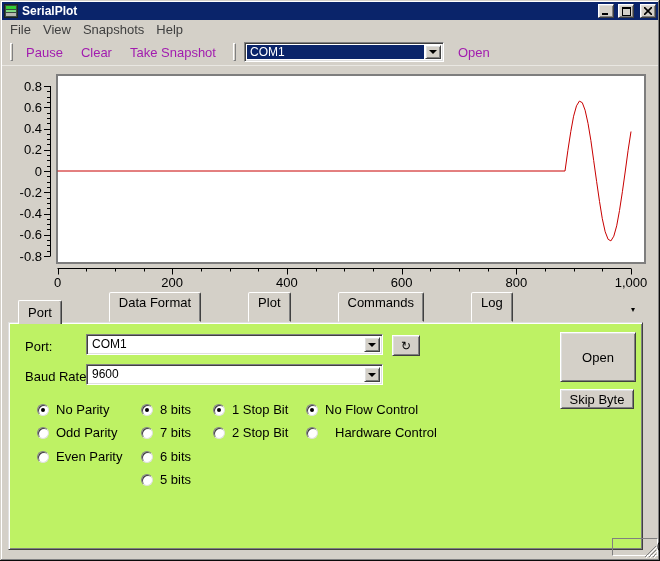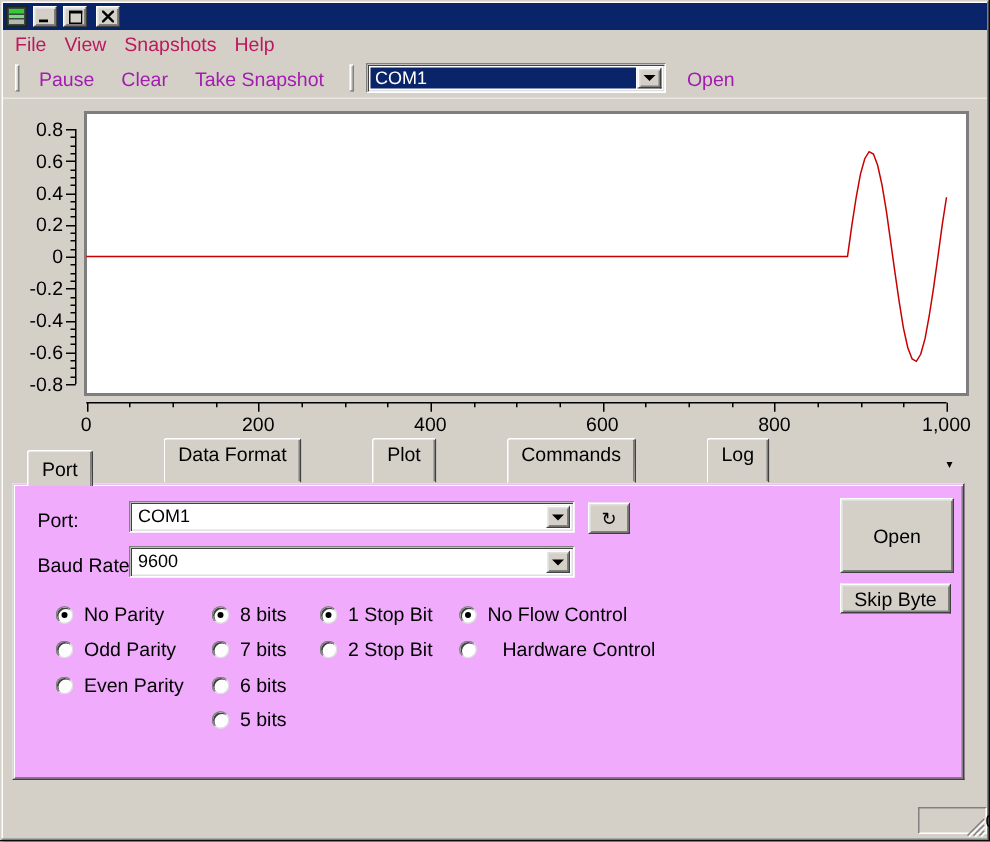--- a/index.html
+++ b/index.html
@@ -16,21 +16,21 @@
               padding:0 2px; gap:4px; flex:0 0 auto; }
   .title-text { color:#fff; font-weight:bold; font-size:12px; flex:1; line-height:18px; }
   .win-btn { width:16px; height:14px; background:#d4d0c8; display:flex;
              align-items:center; justify-content:center;
              border:1px solid; border-color:#fff #404040 #404040 #fff;
              box-shadow: inset 1px 1px 0 #dfdfdf, inset -1px -1px 0 #808080; }
   .win-btn.close { margin-left:2px; }
   .app-icon { width:14px; height:14px; display:block; }
   
   .menubar { height:19px; display:flex; align-items:center; padding-left:2px; flex:0 0 auto; }
-  .menu-item { font-size:13px; padding:1px 6px; color:#be185d; }
+  .menu-item { font-size:13px; padding:1px 6px; color:#404040; }
   
   .toolbar { height:27px; display:flex; align-items:center; flex:0 0 auto;
              border-bottom:1px solid #e9e7e2; padding-left:4px; }
   .grip { display:flex; gap:1px; margin:0 4px; height:18px; }
   .grip i { display:block; width:3px; height:18px;
             border:1px solid; border-color:#fff #808080 #808080 #fff; }
   .tool-label { font-size:13px; padding:2px 9px; color:#a21caf; }
   .tool-combo { width:200px; height:20px; margin-left:4px; background:#fff; display:flex;
                 border:1px solid; border-color:#808080 #fff #fff #808080;
                 box-shadow: inset 1px 1px 0 #404040, inset -1px -1px 0 #dfdfdf;
@@ -52,22 +52,22 @@
   .tabbar { position:absolute; left:16px; top:2px; display:flex; align-items:flex-end;
             height:22px; z-index:2;gap:44px; }
   .tab { height:30px; margin-right:3px; padding:2px 9px 0 9px; font-size:13px;
          background:#d4d0c8; border:1px solid; border-color:#fff #404040 transparent #fff;
          border-radius:2px 2px 0 0;
          box-shadow: inset -1px 0 0 #808080; }
   .tab[data-active="true"] { height:24px; padding-top:4px; margin-bottom:-2px;
          border-bottom:none; }
   .panel-menu-arrow { position:absolute; right:23px; top:8px; font-size:8px;
                       line-height:8px; color:#000; z-index:2; }
-  .tab-frame { position:absolute; left:6px; right:15px; top:24px; height:198px;
-               background:#f0abfc; border:1px solid; border-color:#dfdfdf #404040 #404040 #dfdfdf;
+  .tab-frame { position:absolute; left:6px; right:15px; top:24px; height:228px;
+               background:#bef264; border:1px solid; border-color:#dfdfdf #404040 #404040 #dfdfdf;
                box-shadow: inset 1px 1px 0 #fff, inset -1px -1px 0 #808080; }
   .field-label { position:absolute; font-size:13px; color:#000; }
   .combo { position:absolute; height:21px; background:#fff; display:flex;
            border:1px solid; border-color:#808080 #fff #fff #808080;
            box-shadow: inset 1px 1px 0 #404040, inset -1px -1px 0 #dfdfdf; padding:2px; }
   .combo .value { flex:1; font-size:12px; line-height:14px; padding:0 3px; color:#000;
                   background:#fff; overflow:hidden; }
   .push-btn { position:absolute; background:#d4d0c8; display:flex; align-items:center;
               justify-content:center; font-size:13px; color:#000;
               border:1px solid; border-color:#fff #404040 #404040 #fff;
@@ -92,20 +92,21 @@
 
 <div class="window">
 
   <div class="titlebar">
     <svg class="app-icon" viewBox="0 0 14 14">
       <rect x="0.5" y="0.5" width="13" height="13" fill="#3a4a42" stroke="#1c241f"></rect>
       <rect x="2" y="2" width="10" height="3" fill="#33cc33"></rect>
       <rect x="2" y="6" width="10" height="2" fill="#7ed87e"></rect>
       <rect x="2" y="9" width="10" height="3" fill="#b8b8b0"></rect>
     </svg>
+    <span class="title-text">SerialPlot</span>
     <span class="win-btn">
       <svg width="8" height="8">
           <rect x="0" y="6" width="6" height="2" fill="#000"></rect>
         </svg>
     </span>
     <span class="win-btn">
       <svg width="9" height="9">
           <rect x="0.5" y="0.5" width="8" height="8" fill="none" stroke="#000"></rect>
           <rect x="0" y="0" width="9" height="2" fill="#000"></rect>
         </svg>

